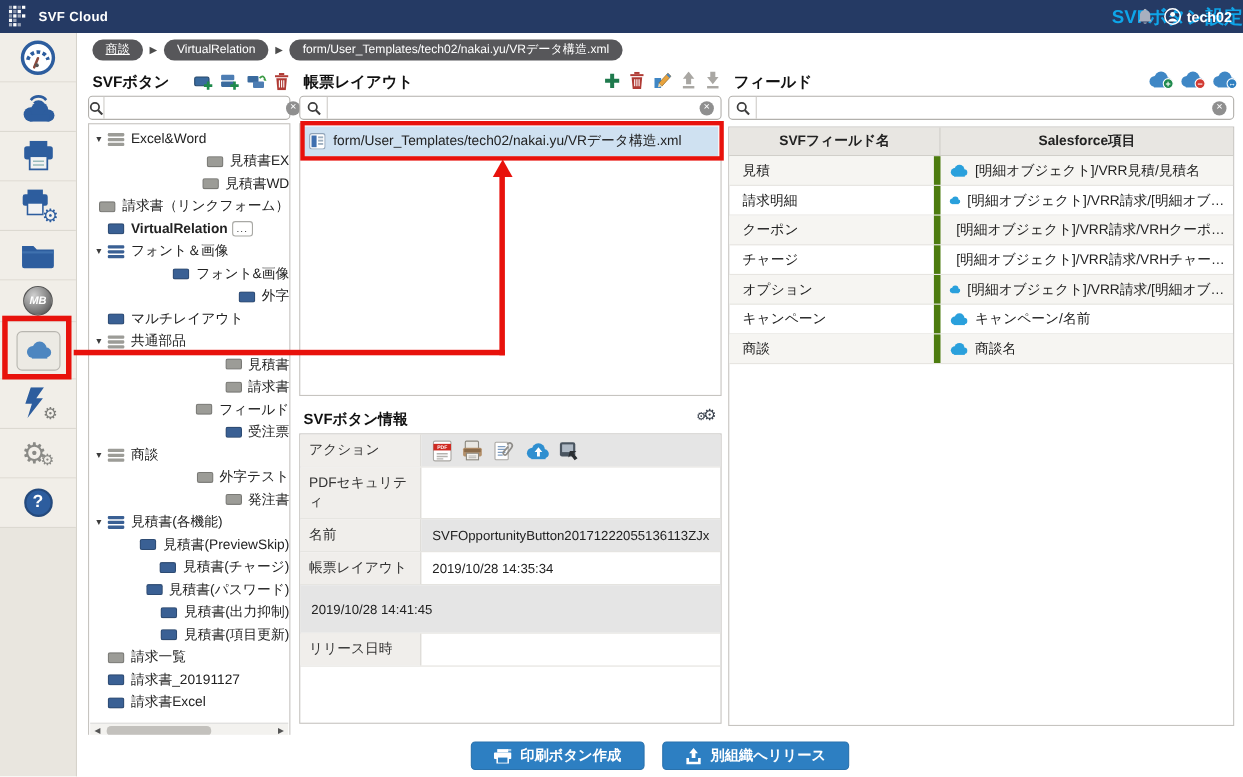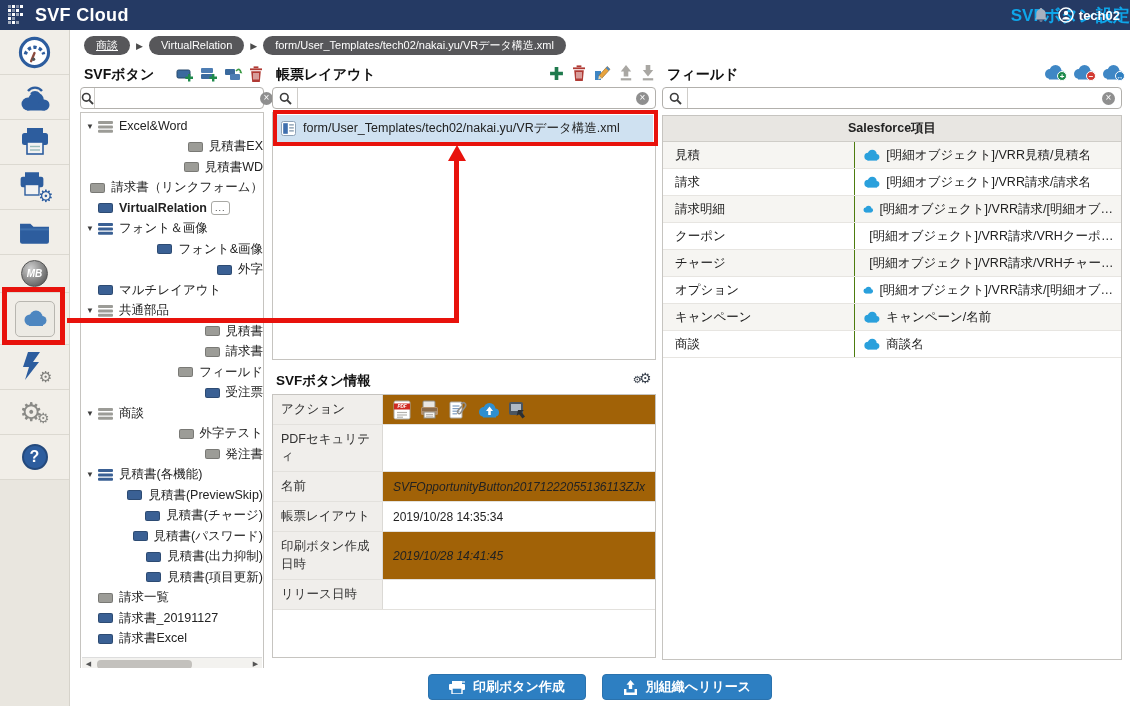--- a/index.html
+++ b/index.html
@@ -1,21 +1,21 @@
 <!DOCTYPE html>
 <html><head>
 <meta charset="utf-8">
 <style>
   * { box-sizing: border-box; margin:0; padding:0; }
   html,body { width:1130px; height:706px; }
   body { position:relative; font-family:"Liberation Sans","DejaVu Sans",sans-serif; background:#fff; overflow:hidden; color:#222; }
 
   
   .topbar { position:absolute; left:0; top:0; width:1130px; height:30px; background:#253a64; display:flex; align-items:center; z-index:5; }
-  .logo { position:absolute; left:8px; top:0; height:30px; display:flex; align-items:center; gap:7px; color:#fff; font-size:18px; font-weight:600; letter-spacing:.3px; }
+  .logo { position:absolute; left:8px; top:0; height:30px; display:flex; align-items:center; gap:7px; color:#fff; font-size:12px; font-weight:600; letter-spacing:.3px; }
   .tb-title { width:100%; text-align:right; color:#0ea5e9; font-size:17px; font-weight:bold; }
   .tb-right { position:absolute; right:10px; top:0; height:30px; display:flex; align-items:center; gap:10px; }
   .tb-user { display:flex; align-items:center; gap:5px; color:#fff; font-size:13px; font-weight:bold; }
 
   
   .sidebar { position:absolute; left:0; top:30px; width:70px; bottom:0; background:#e9e6df; border-right:1px solid #d6d3cb; z-index:2; }
   .scell { height:45px; display:flex; align-items:center; justify-content:center; background:#f1eee8; border-bottom:1px solid #dcd9d1; cursor:pointer; }
   .scell.c6 { height:38px; } .scell.c7 { height:52px; }
   .sf-btn { width:40px; height:36px; background:#eceae4; border:1px solid #b8b6b0; border-radius:5px; display:flex; align-items:center; justify-content:center; }
   .mb-circle { width:27px; height:27px; border-radius:50%; background:radial-gradient(circle at 35% 30%, #cfcfcf, #6e6e6e 70%, #3c3c3c); border:1px solid #555; color:#fff; font-size:10px; font-weight:bold; font-style:italic; display:flex; align-items:center; justify-content:center; }
@@ -63,31 +63,31 @@
   .laybox { position:absolute; left:272px; top:112px; width:384px; height:248px; border:1px solid #c6c4c0; background:#fff; z-index:2; }
   .layrow { margin:2px; height:27px; background:#cfe1f1; display:flex; align-items:center; gap:7px; padding:0 6px; font-size:12.5px; cursor:pointer; white-space:nowrap; overflow:hidden; }
 
   
   .infobox { position:absolute; left:272px; top:394px; width:384px; height:264px; border:1px solid #c6c4c0; background:#fff; z-index:2; font-size:12.5px; }
   .irow { display:flex; min-height:30px; border-bottom:1px solid #e3e1dd; }
   .irow.tall { min-height:44px; }
   .ilabel { width:110px; flex:none; background:#f0eeeb; border-right:1px solid #dbd9d5; padding:6px 8px; color:#333; display:flex; align-items:center; }
   .irow.tall .ilabel { line-height:1.4; }
   .ival { flex:1; padding:4px 10px; display:flex; align-items:center; font-size:12px; overflow:hidden; white-space:nowrap; }
-  .irow.alt .ival { background:#a16207;font-style:italic; }
+  .irow.alt .ival { background:#e5e5e5; }
   .action-icons { display:flex; gap:9px; align-items:center; }
 
   
   .fieldbox { position:absolute; left:662px; top:115px; width:460px; height:545px; border:1px solid #c6c4c0; background:#fff; z-index:2; }
   .fhead { display:flex; height:26px; background:#e8e6e2; border-bottom:1px solid #cfcdc8; font-weight:bold; font-size:12.5px; }
   .fh1 { width:42%; border-right:1px solid #cfcdc8; display:flex; align-items:center; justify-content:center; }
   .fh2 { flex:1; display:flex; align-items:center; justify-content:center; }
   .frow { display:flex; height:27px; border-bottom:1px solid #e7e5e1; font-size:12.5px; cursor:pointer; }
   .frow:nth-of-type(odd) { background:#f6f5f2; }
-  .fc1 { width:42%; border-right:1px solid #4d7c0f; display:flex; align-items:center; padding:0 12px; }
+  .fc1 { width:42%; border-right:6px solid #4d7c0f; display:flex; align-items:center; padding:0 12px; }
   .fc2 { flex:1; display:flex; align-items:center; gap:6px; padding:0 8px; white-space:nowrap; overflow:hidden; }
 
   
   .footer { position:absolute; left:70px; right:0; bottom:0; height:38px; display:flex; justify-content:center; align-items:flex-start; padding-top:6px; gap:16px; background:#fff; z-index:2; }
   .bluebtn { height:26px; background:#2d7fc2; border:1px solid #2a72ad; border-radius:4px; color:#fff; font-size:13px; font-weight:bold; display:flex; align-items:center; gap:8px; padding:0 20px; cursor:pointer; font-family:inherit; }
 
   
   .cloudwrap { position:relative; display:inline-block; width:21px; height:16px; }
   .badge { position:absolute; right:-2px; bottom:-1px; width:10px; height:10px; border-radius:50%; color:#fff; font-size:8px; line-height:10px; text-align:center; font-weight:bold; border:1px solid #fff; }
   .badge.add { background:#1f8a4c; } .badge.rem { background:#d23b33; } .badge.map { background:#2f7fc1; font-size:7px; }
@@ -604,21 +604,20 @@
   </div>
   <div class="irow alt">
     <div class="ilabel">名前</div>
     <div class="ival">SVFOpportunityButton20171222055136113ZJx</div>
   </div>
   <div class="irow">
     <div class="ilabel">帳票レイアウト</div>
     <div class="ival">2019/10/28 14:35:34</div>
   </div>
   <div class="irow alt tall">
-    <div class="ilabel">印刷ボタン作成日時</div>
     <div class="ival">2019/10/28 14:41:45</div>
   </div>
   <div class="irow">
     <div class="ilabel">リリース日時</div>
     <div class="ival"></div>
   </div>
 </div>
 
 <div class="ptitle" style="left:667px; top:66px;">フィールド</div>
 <div class="toolbar" style="left:1044px; top:64px; gap:8px;">
@@ -652,53 +651,40 @@
       <svg width="13" height="13" viewBox="0 0 13 13">
         <circle cx="5.3" cy="5.3" r="3.8" fill="none" stroke="#3d3d3d" stroke-width="1.6"></circle>
         <line x1="8.2" y1="8.2" x2="12" y2="12" stroke="#3d3d3d" stroke-width="1.9"></line>
       </svg>
     </span>
   <input value="" style="">
   <span class="clear">×</span>
 </div>
 <div class="fieldbox">
   <div class="fhead">
+    <div class="fh1">SVFフィールド名</div>
     <div class="fh2">Salesforce項目</div>
   </div>
   <div>
 
       <div class="frow">
         <div class="fc1">見積</div>
         <div class="fc2">
           <svg width="17" height="12" viewBox="0 0 21 16">
             <g fill="#2aa0dc">
               <circle cx="6" cy="10" r="5"></circle>
               <circle cx="11.5" cy="7" r="6"></circle>
               <circle cx="17" cy="10.5" r="4"></circle>
               <rect x="5" y="9" width="13" height="6.5"></rect>
             </g>
           </svg>
           <span>[明細オブジェクト]/VRR見積/見積名</span>
         </div>
       </div>
 
-      <div class="frow">
-        <div class="fc1">請求</div>
-        <div class="fc2">
-          <svg width="17" height="12" viewBox="0 0 21 16">
-            <g fill="#2aa0dc">
-              <circle cx="6" cy="10" r="5"></circle>
-              <circle cx="11.5" cy="7" r="6"></circle>
-              <circle cx="17" cy="10.5" r="4"></circle>
-              <rect x="5" y="9" width="13" height="6.5"></rect>
-            </g>
-          </svg>
-          <span>[明細オブジェクト]/VRR請求/請求名</span>
-        </div>
-      </div>
 
       <div class="frow">
         <div class="fc1">請求明細</div>
         <div class="fc2">
           <svg width="17" height="12" viewBox="0 0 21 16">
             <g fill="#2aa0dc">
               <circle cx="6" cy="10" r="5"></circle>
               <circle cx="11.5" cy="7" r="6"></circle>
               <circle cx="17" cy="10.5" r="4"></circle>
               <rect x="5" y="9" width="13" height="6.5"></rect>

